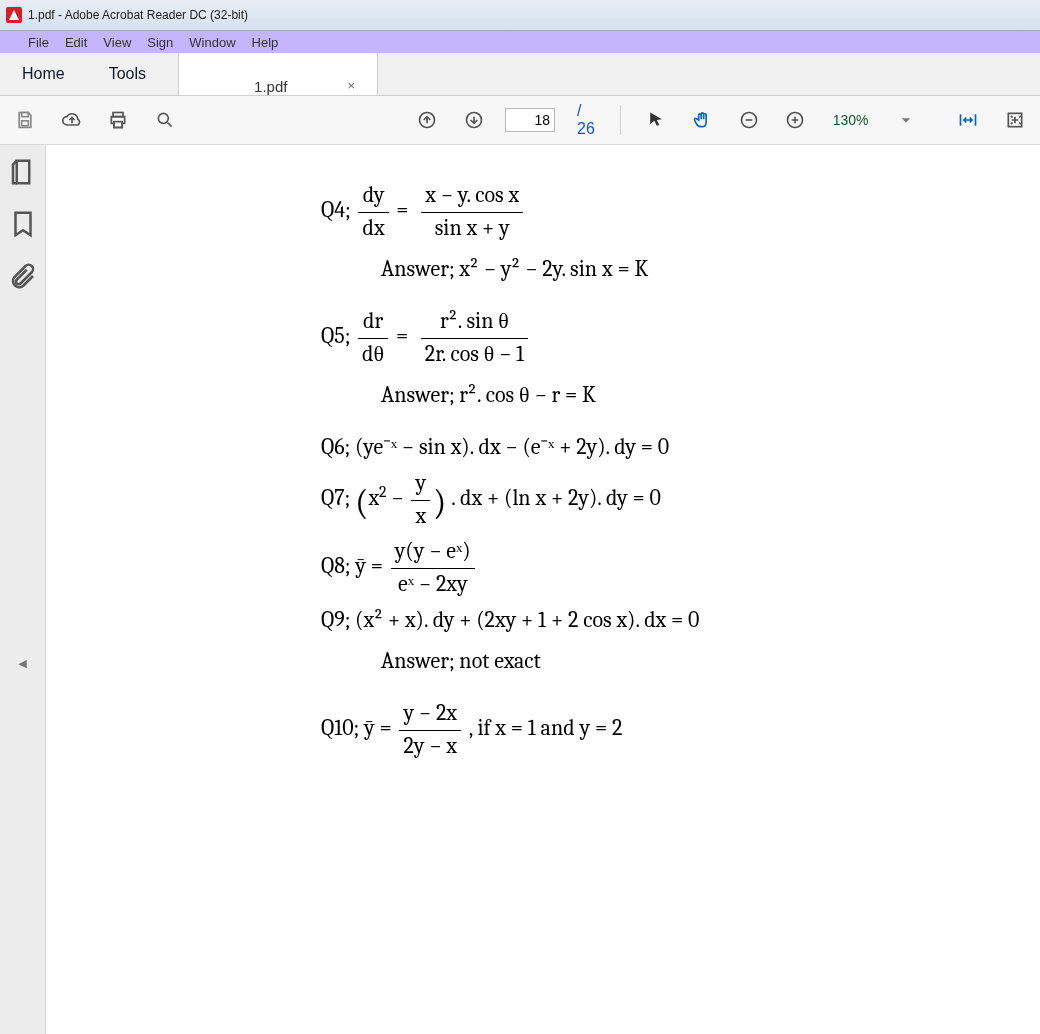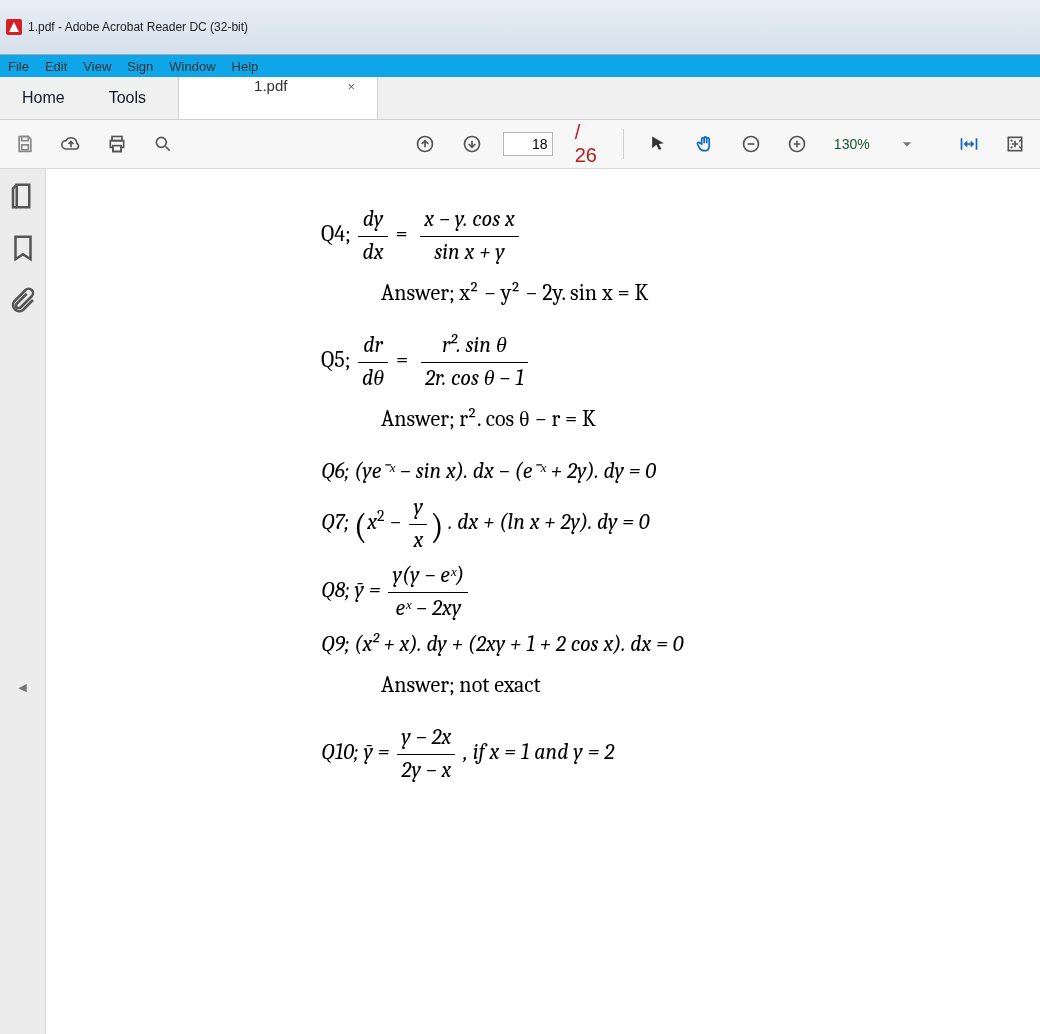--- a/index.html
+++ b/index.html
@@ -1,45 +1,45 @@
 <!DOCTYPE html>
 <html><head>
 <meta charset="utf-8">
 <style>
 html,body{margin:0;padding:0;font-family:"Segoe UI",Arial,sans-serif;font-size:13px;color:#333;background:#fff;width:1040px;height:1034px;overflow:hidden}
-.titlebar{height:30px;background:linear-gradient(#e8eef5,#d6e0ec);border-bottom:1px solid #9aa9bb;display:flex;align-items:center;padding:12px 6px;gap:6px}
+.titlebar{height:30px;background:linear-gradient(#e8eef5,#d6e0ec);border-bottom:1px solid #9aa9bb;display:flex;align-items:center;padding:0 6px;gap:6px}
 .titlebar .app-icon{width:16px;height:16px;background:#d62027;border-radius:2px;position:relative}
 .titlebar .app-icon::after{content:"";position:absolute;left:3px;top:3px;width:10px;height:10px;background:#fff;clip-path:polygon(50% 0,100% 100%,0 100%)}
 .titlebar .title{font-size:12px;color:#222}
-.menubar{height:22px;background:#0ea5e9;display:flex;align-items:center;padding:0 0;font-size:13px;color:#333}
+.menubar{height:22px;background:#c4b5fd;display:flex;align-items:center;padding:0 20px;font-size:13px;color:#333}
 .menubar span{padding:2px 8px;cursor:default}
 .tabbar{height:42px;background:#f0f0f0;border-bottom:1px solid #cfcfcf;display:flex;align-items:stretch}
 .tabbar .home,.tabbar .tools{padding:0 22px;display:flex;align-items:center;font-size:16px;color:#0f172a;cursor:default}
-.tabbar .doc-tab{background:#fff;border-right:1px solid #cfcfcf;border-left:1px solid #cfcfcf;display:flex;align-items:flex-start;padding:0 18px 0 75px;gap:56px;font-size:15px;color:#333;position:relative;margin-left:10px}
+.tabbar .doc-tab{background:#fff;border-right:1px solid #cfcfcf;border-left:1px solid #cfcfcf;display:flex;align-items:flex-end;padding:0 18px 0 75px;gap:56px;font-size:15px;color:#333;position:relative;margin-left:10px}
 .tabbar .doc-tab .close{font-size:13px;color:#666;cursor:pointer;padding:2px 4px}
 .toolbar{height:48px;background:#f7f7f7;border-bottom:1px solid #d9d9d9;display:flex;align-items:center;padding:0 10px;gap:16px}
 .toolbar .ico{width:36px;height:36px;display:flex;align-items:center;justify-content:center;color:#555;cursor:pointer;border-radius:3px}
 .toolbar .sep{width:1px;height:30px;background:#cfcfcf;margin:0 4px}
 .toolbar .spacer{flex:0 0 200px}
 .toolbar .page-input{width:40px;height:22px;text-align:right;font-size:14px;border:1px solid #b8b8b8;padding:0 4px}
-.toolbar .page-total{font-size:20px;color:#b91c1c;margin-left:6px}
+.toolbar .page-total{font-size:16px;color:#1d4ed8;margin-left:6px}
 .toolbar .zoom{font-size:14px;color:#14532d;margin:0 6px}
 .toolbar svg{width:20px;height:20px}
 .content-area{display:flex;height:calc(1034px - 30px - 22px - 42px - 48px)}
 .left-rail{width:45px;background:#ececec;border-right:1px solid #d9d9d9;display:flex;flex-direction:column;align-items:center;padding-top:12px;gap:22px}
 .left-rail .ico{width:30px;height:30px;display:flex;align-items:center;justify-content:center;color:#555;cursor:pointer;border-radius:3px}
 .left-rail .expand{margin-top:330px;width:14px;height:40px;display:flex;align-items:center;justify-content:center;color:#777;cursor:pointer;font-size:11px}
 .page-view{flex:1;background:#fff;position:relative;overflow:hidden}
 .doc{position:absolute;left:275px;top:30px;width:700px;font-family:"Cambria","Times New Roman",serif;font-size:22px;color:#000;line-height:1.35}
 .doc .row{margin:6px 0}
 .doc .ans{margin:12px 0 22px 60px}
 .frac{display:inline-block;vertical-align:middle;text-align:center;margin:0 3px}
 .frac .n{display:block;border-bottom:1.5px solid #000;padding:0 4px 1px}
 .frac .d{display:block;padding:1px 4px 0}
-.it{font-style:italic}
+.it{}
 sup{font-size:0.72em;vertical-align:super;line-height:0}
 .big-paren{font-size:1.6em;vertical-align:-0.25em;line-height:0}
 .blue{color:#0a66c2}
 </style>
 </head>
 <body>
 
 <div class="titlebar">
   <div class="app-icon"></div>
   <div class="title">1.pdf - Adobe Acrobat Reader DC (32-bit)</div>

